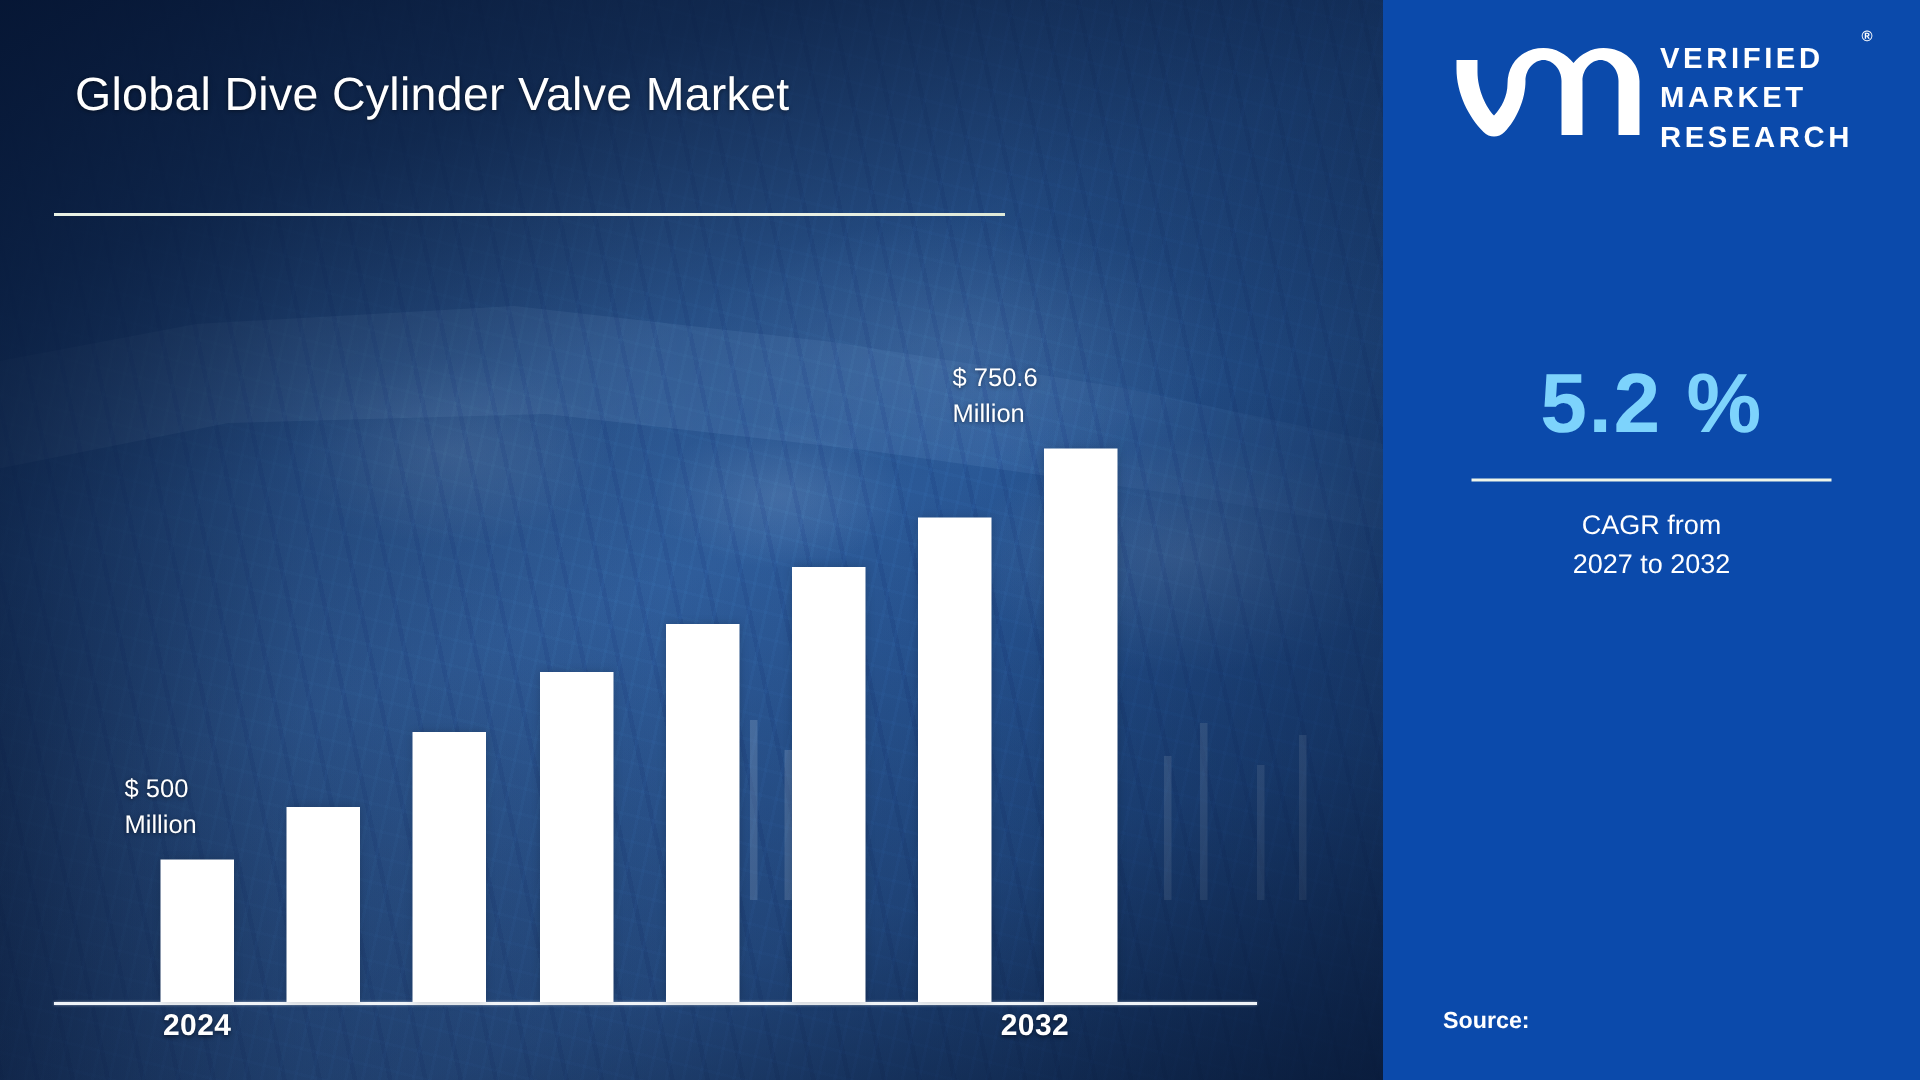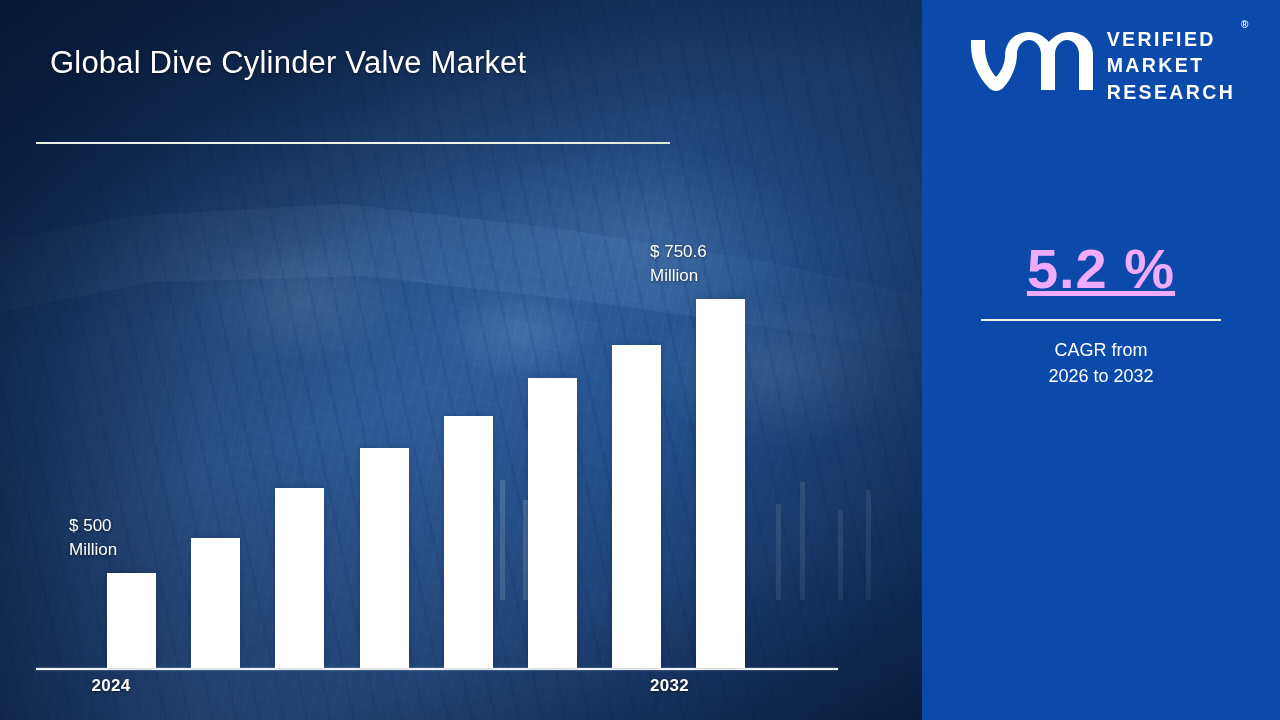--- a/index.html
+++ b/index.html
@@ -122,24 +122,25 @@
     font-weight: 500;
     line-height: 1.45;
     text-shadow: 0 1px 3px rgba(0,0,0,0.5);
     white-space: pre-line;
     text-align: left;
     z-index: 7;
   }
   .tick-label {
     position: absolute;
     color: #ffffff;
-    font-size: 17px;
+    font-size: 20px;
     font-weight: 600;
     letter-spacing: 0.3px;
     text-shadow: 0 1px 3px rgba(0,0,0,0.5);
+    text-align: center;
     z-index: 7;
   }
 
   
   .right-panel {
     position: absolute;
     left: 922px; top: 0;
     width: 358px; height: 720px;
     background: #0b4aab;
     display: flex;
@@ -172,26 +173,25 @@
     font-weight: 700;
     letter-spacing: 0;
   }
 
   .cagr-block {
     margin-top: 136px;
     width: 240px;
     text-align: center;
   }
   .cagr-value {
-    color: #f0abfc;
+    color: #7dd3fc;
     font-size: 56px;
     font-weight: 700;
     letter-spacing: 1px;
     line-height: 1;
-    text-decoration: underline;
   }
   .cagr-rule {
     margin: 22px auto 0;
     width: 240px; height: 2px;
     background: #eef5ea;
   }
   .cagr-caption {
     margin-top: 16px;
     color: #ffffff;
     font-size: 18px;
@@ -236,31 +236,31 @@
 
     <div class="headline-wrap">
       <div class="headline">Global Dive Cylinder Valve Market</div>
     </div>
     <div class="headline-rule"></div>
 
     <div class="chart">
       <div class="plot" id="plot">
         <div class="axis-line"></div>
       <div class="bar" style="left: 71px; width: 49px; height: 95px;"></div>
-          <div class="bar-value-label" style="left: 33px; bottom: 107px;">$ 500
+          <div class="bar-value-label" style="left: 47px; bottom: 107px;">$ 500
 Million</div>
           <div class="tick-label" style="left: 55.5px; width: 80px; bottom: -26px;">2024</div>
           <div class="bar" style="left: 155.2px; width: 49px; height: 130px;"></div>
           <div class="bar" style="left: 239.4px; width: 49px; height: 180px;"></div>
           <div class="bar" style="left: 323.6px; width: 49px; height: 220px;"></div>
           <div class="bar" style="left: 407.8px; width: 49px; height: 252px;"></div>
           <div class="bar" style="left: 492px; width: 49px; height: 290px;"></div>
           <div class="bar" style="left: 576.2px; width: 49px; height: 323px;"></div>
           <div class="bar" style="left: 660.4px; width: 49px; height: 369px;"></div>
-          <div class="bar-value-label" style="left: 614px; bottom: 381px; margin-top: 30px;">$ 750.6
+          <div class="bar-value-label" style="left: 599px; bottom: 381px; margin-top: 30px;">$ 750.6
 Million</div>
           <div class="tick-label" style="left: 614px; width: 80px; bottom: -26px;">2032</div>
         </div>
     </div>
   </div>
 
   <div class="right-panel">
 
     <div class="logo-block">
       <svg class="logo-mark" viewBox="0 0 128 66" aria-hidden="true">
@@ -275,20 +275,21 @@
         <span>MARKET</span>
         <span>RESEARCH</span>
         <span class="logo-reg">®</span>
       </div>
     </div>
 
     <div class="cagr-block">
       <div class="cagr-value">5.2 %</div>
       <div class="cagr-rule"></div>
       <div class="cagr-caption">CAGR from
-2026 to 2032</div>
+2027 to 2032</div>
     </div>
 
     <div class="source-block">
+      <div>Source:</div>
     </div>
   </div>
 
 </div>
 
 </body></html>

